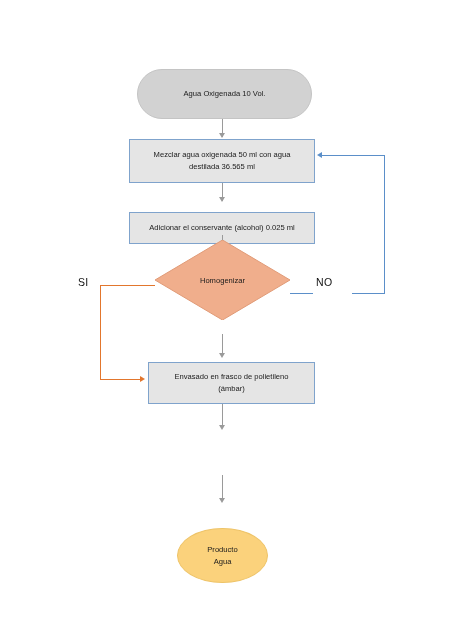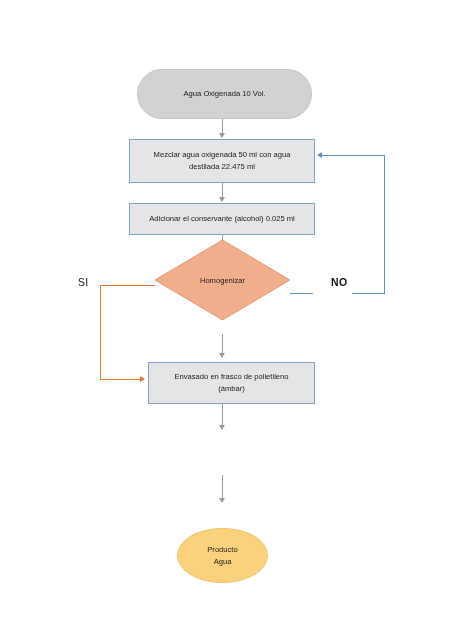--- a/index.html
+++ b/index.html
@@ -106,48 +106,48 @@
 
   <div class="node terminator-start" style="left:137px; top:69px; width:175px; height:50px;">
     <span>Agua Oxigenada 10 Vol.</span>
   </div>
 
   <div class="ln ln-v c-gray" style="left:222px; top:119px; height:18px;"></div>
   <div class="arrowhead ah-down" style="left:219px; top:133px;"></div>
 
   <div class="node process" style="left:129px; top:139px; width:186px; height:44px; flex-direction:column;">
     <span>Mezclar agua oxigenada 50 ml con agua</span>
-    <span>destilada 22.475 ml</span>
+    <span>destilada 36.565 ml</span>
   </div>
 
   <div class="ln ln-v c-gray" style="left:222px; top:183px; height:18px;"></div>
   <div class="arrowhead ah-down" style="left:219px; top:197px;"></div>
 
-  <div class="node process" style="left:129px; top:203px; width:186px; height:32px;">
+  <div class="node process" style="left:129px; top:212px; width:186px; height:32px;">
     <span>Adicionar el conservante (alcohol) 0.025 ml</span>
   </div>
 
   <div class="ln ln-v c-gray" style="left:222px; top:235px; height:16px;"></div>
   <div class="arrowhead ah-down" style="left:219px; top:248px;"></div>
 
   <div class="decision-wrap" style="left:155px; top:240px; width:135px; height:80px;">
     <svg class="decision-shape" viewBox="0 0 135 80" preserveAspectRatio="none">
       <polygon points="67.5,0 135,40 67.5,80 0,40" fill="#f0ae8c" stroke="#e09a76" stroke-width="1"></polygon>
     </svg>
     <div class="decision-label">
       <span>Homogenizar</span>
     </div>
   </div>
 
   <div class="ln ln-h c-blue" style="left:290px; top:293px; width:23px;"></div>
   <div class="ln ln-h c-blue" style="left:352px; top:293px; width:33px;"></div>
   <div class="ln ln-v c-blue" style="left:384px; top:155px; height:139px;"></div>
   <div class="ln ln-h c-blue" style="left:322px; top:155px; width:63px;"></div>
   <div class="arrowhead ah-left" style="left:317px; top:152px;"></div>
-  <div class="branch-label" style="left:331px; top:276px;font-weight:bold;">
+  <div class="branch-label" style="left:316px; top:276px;">
     <span>NO</span>
   </div>
 
   <div class="ln ln-h c-orange" style="left:100px; top:285px; width:55px;"></div>
   <div class="ln ln-v c-orange" style="left:100px; top:285px; height:94px;"></div>
   <div class="ln ln-h c-orange" style="left:100px; top:379px; width:41px;"></div>
   <div class="arrowhead ah-right" style="left:140px; top:375.5px;"></div>
   <div class="branch-label" style="left:78px; top:276px;">
     <span>SI</span>
   </div>

